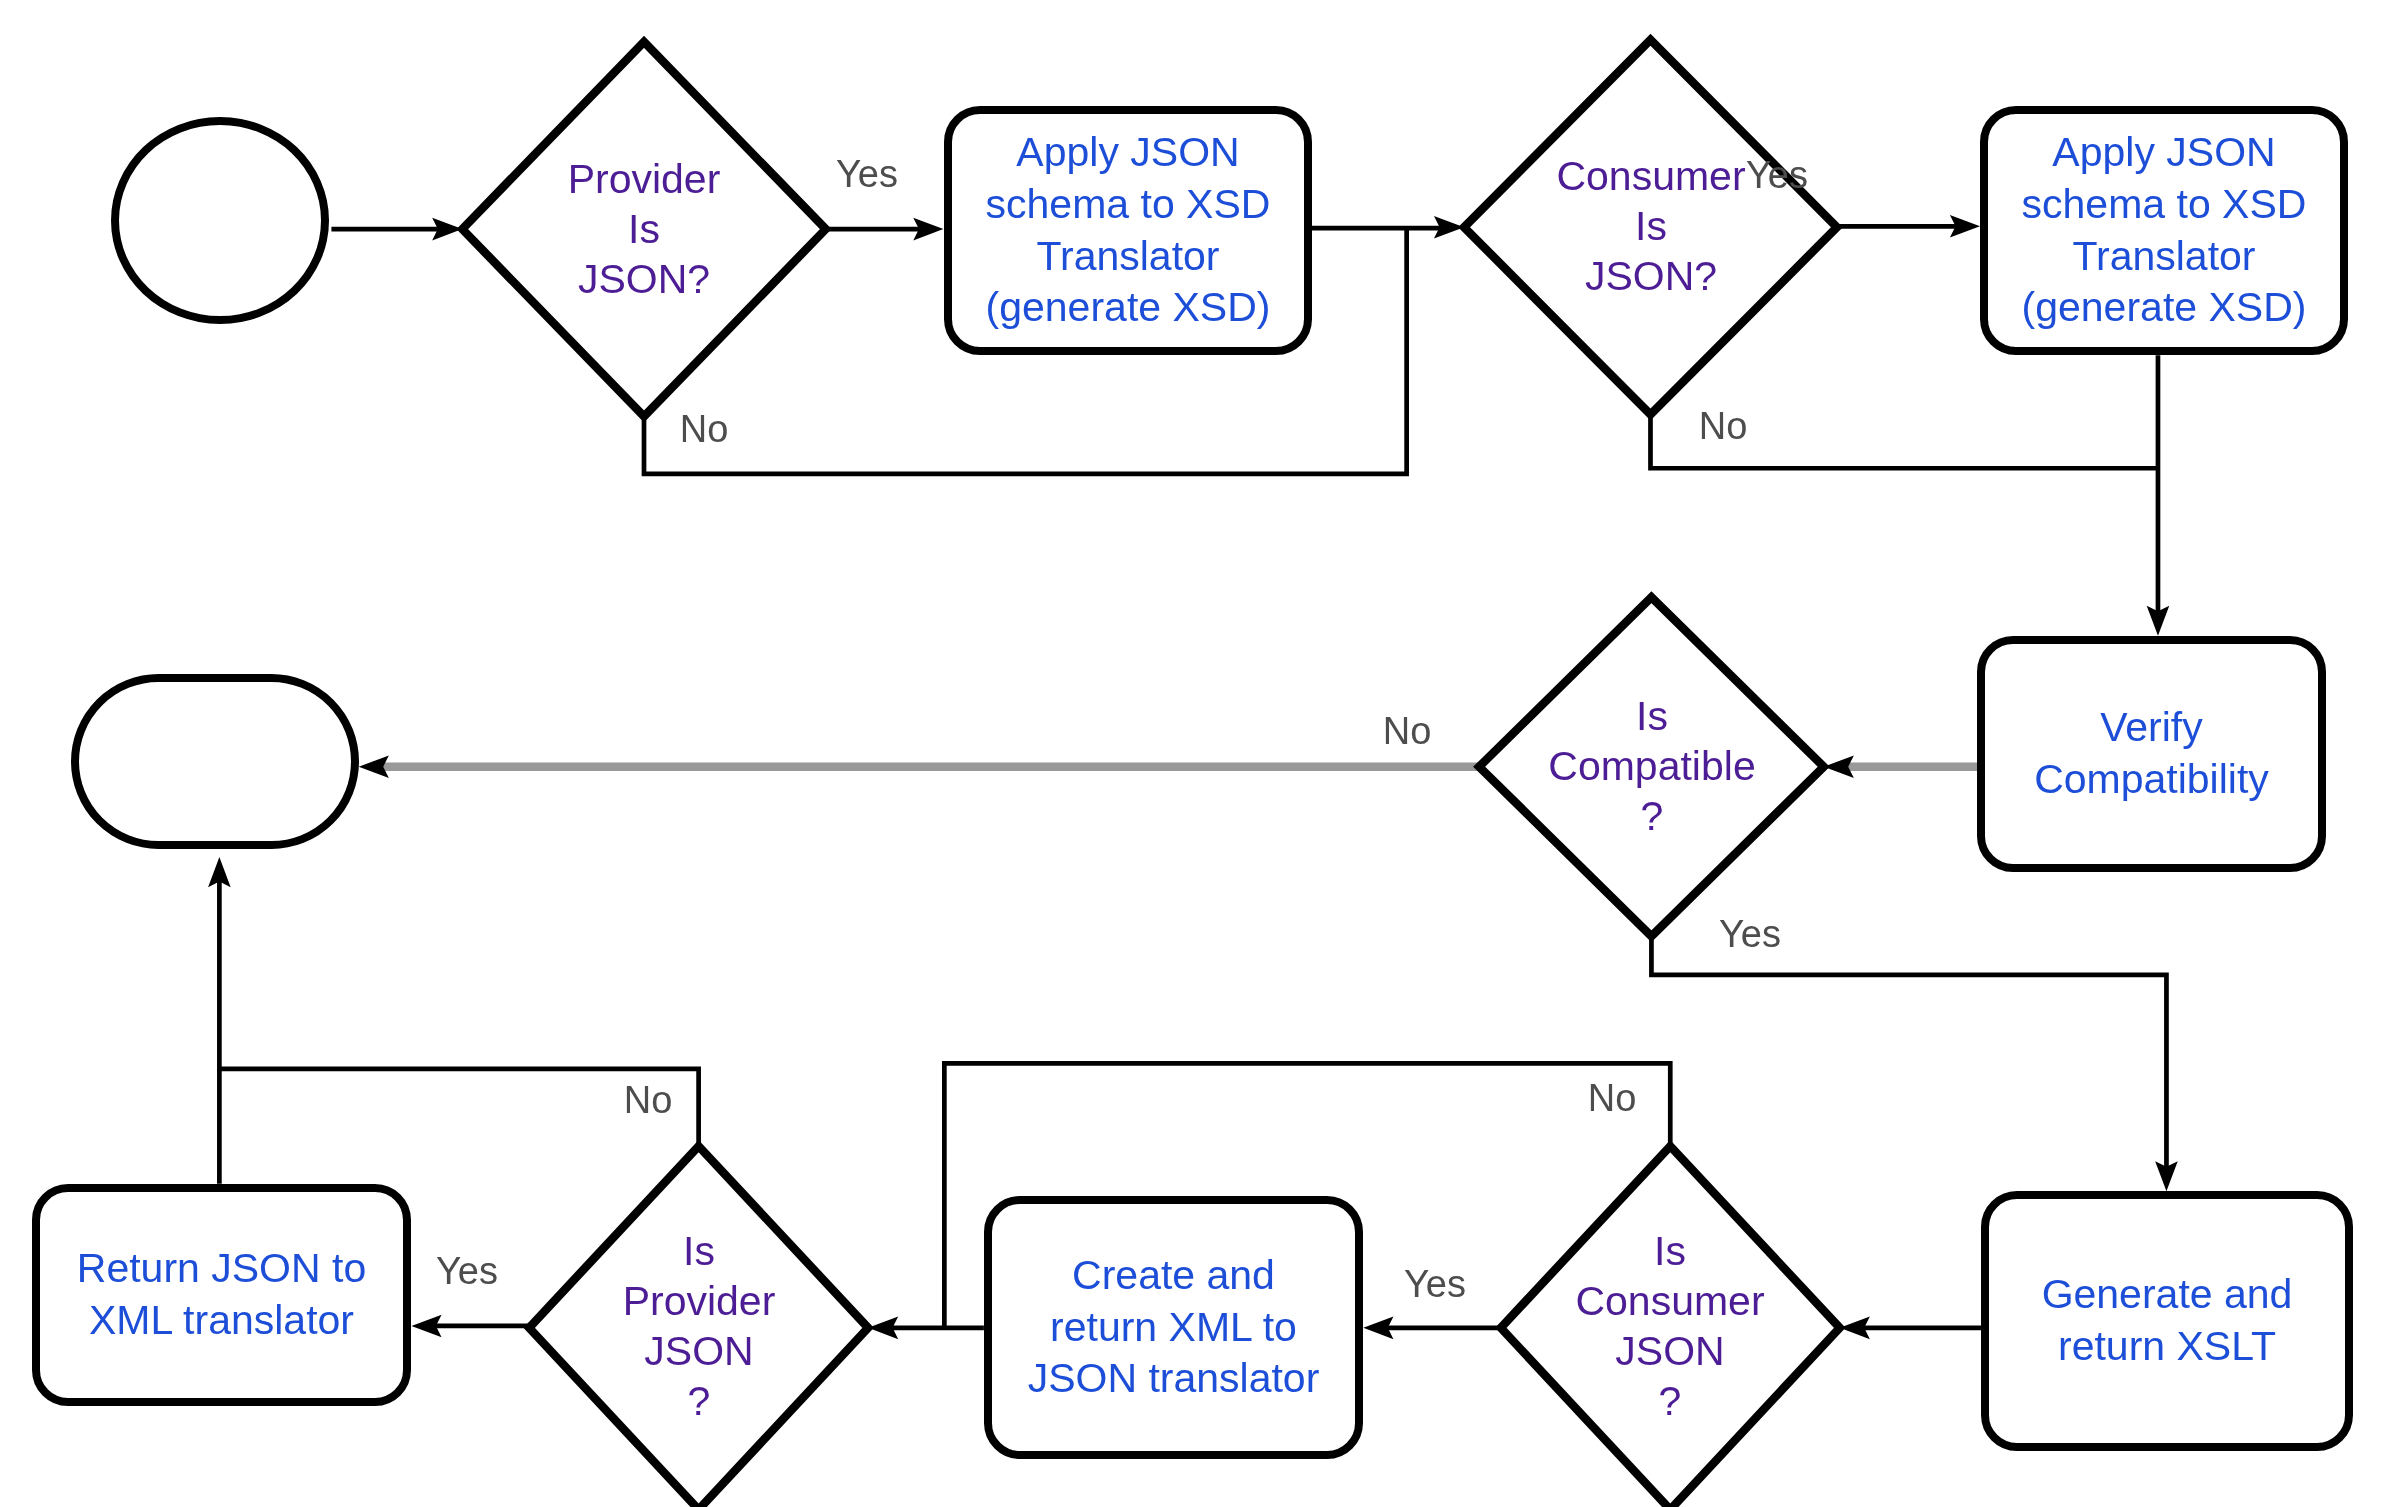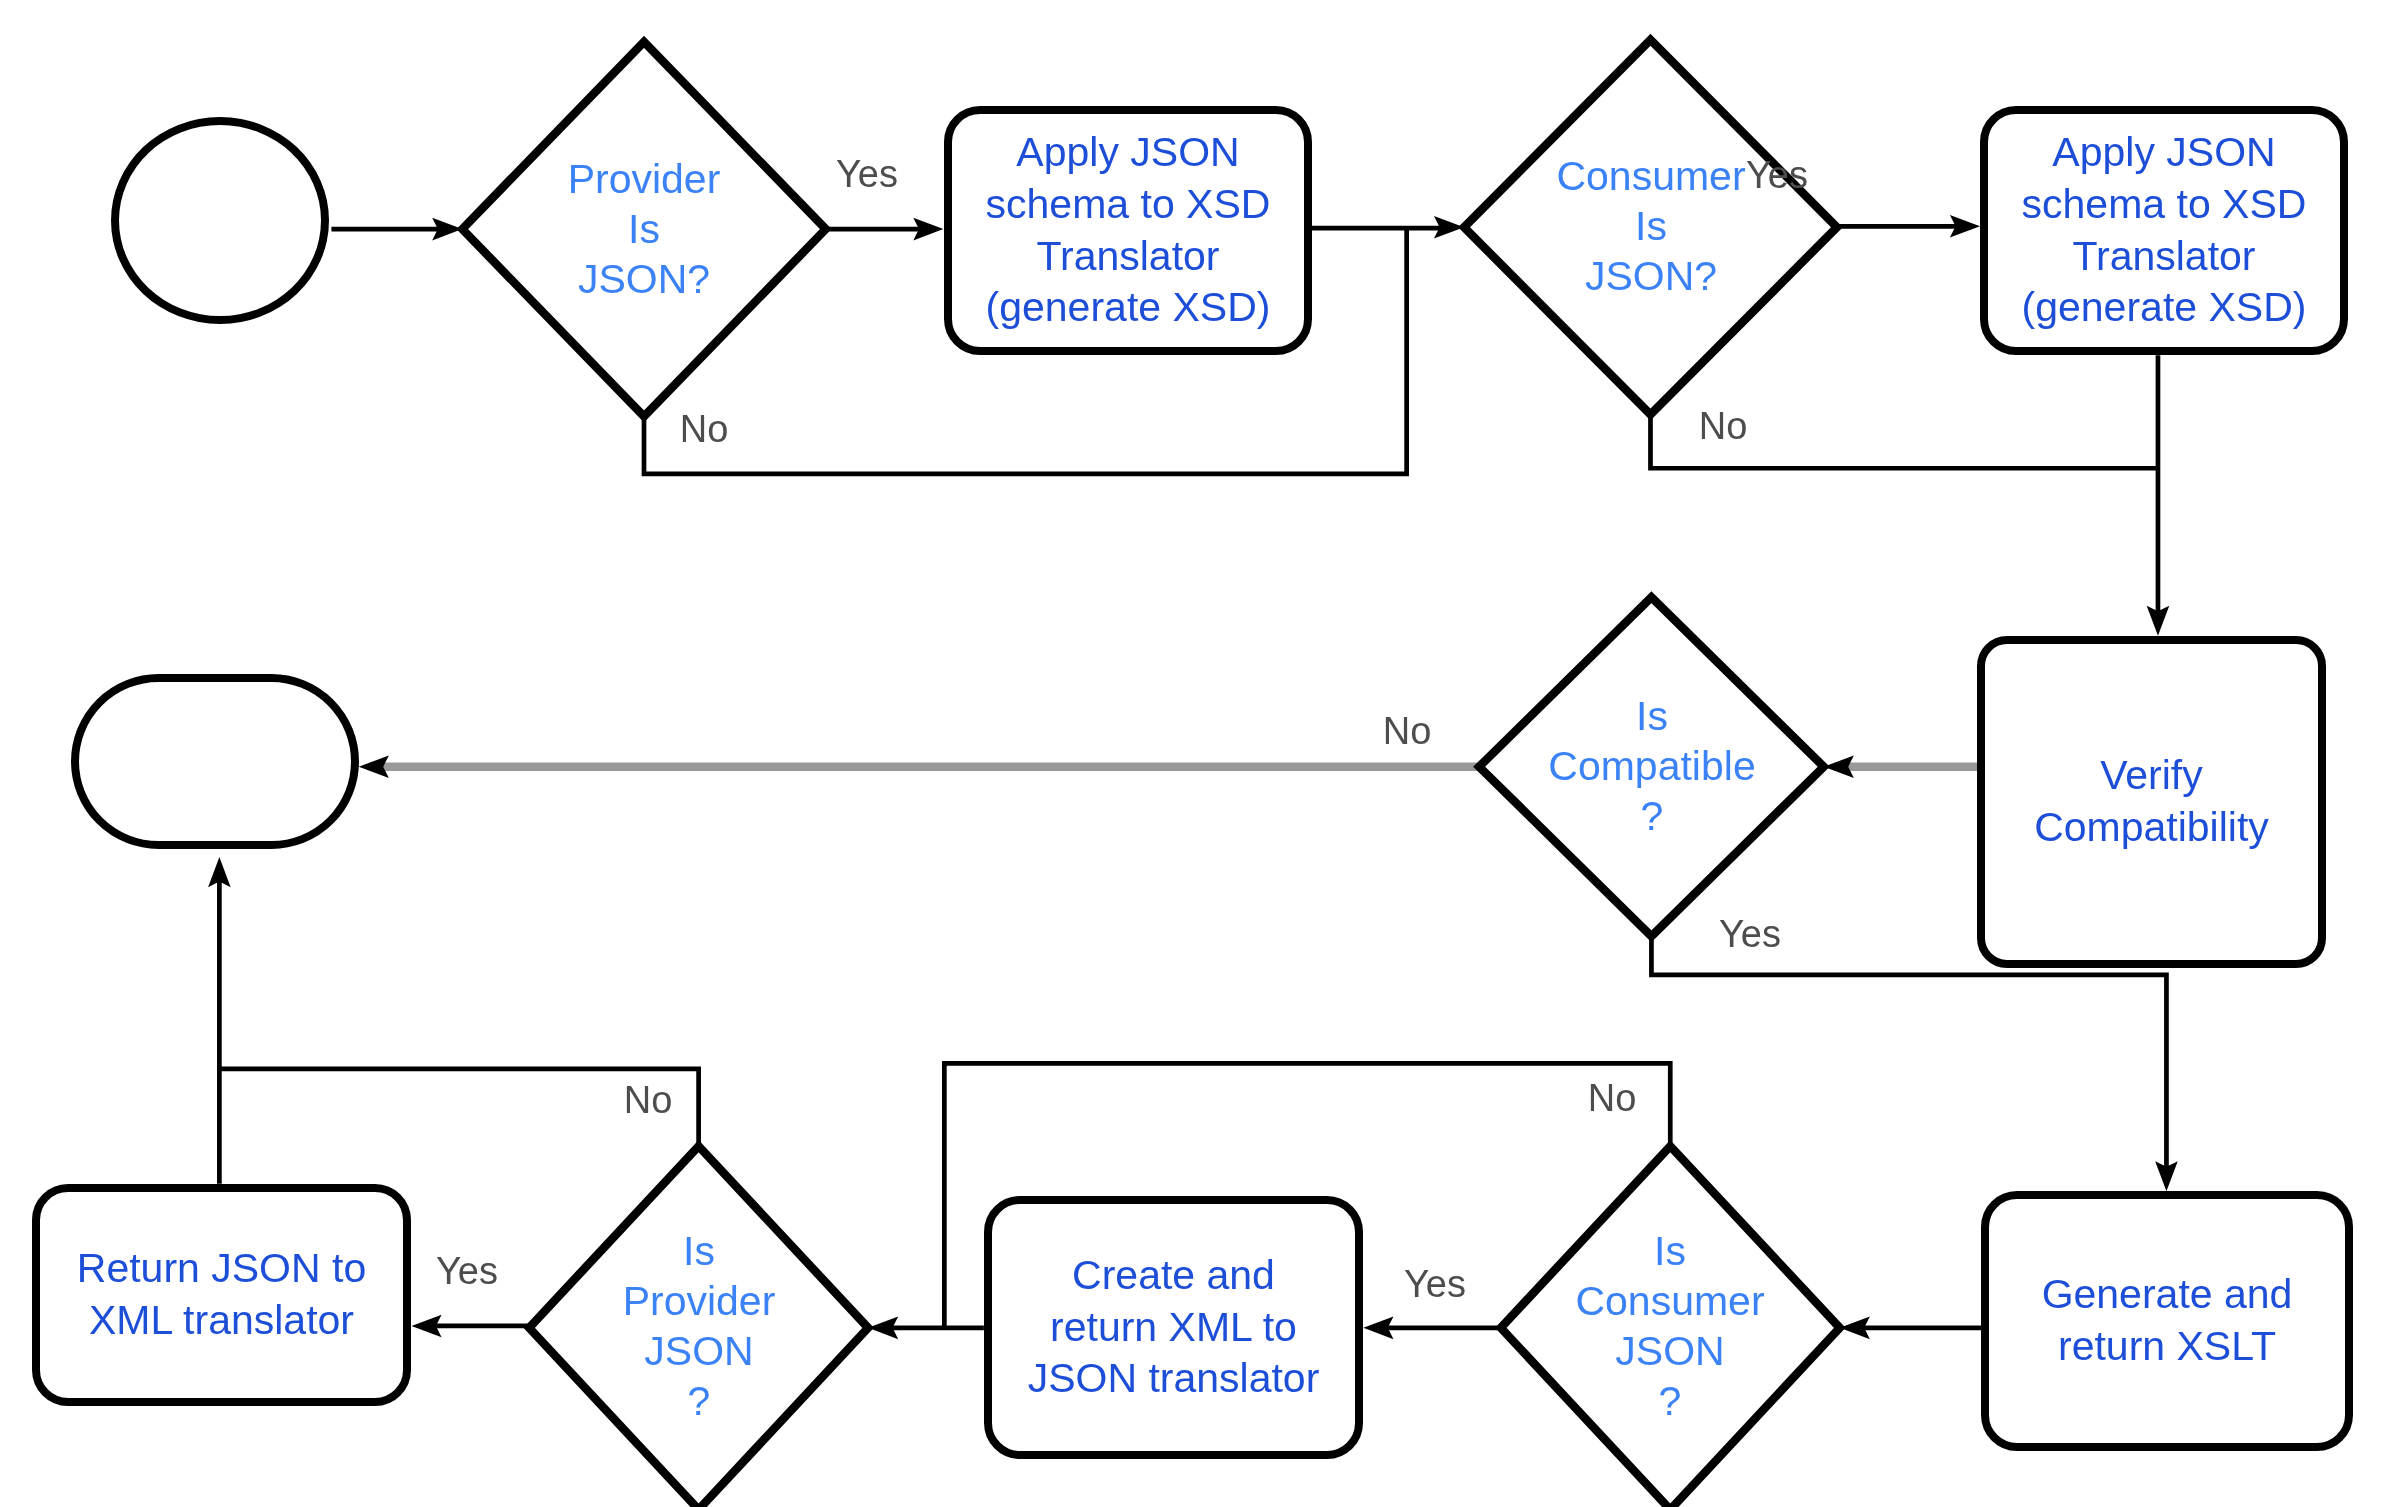--- a/index.html
+++ b/index.html
@@ -14,33 +14,33 @@
     display:flex;align-items:center;justify-content:center;
   }
   .box{border:8.5px solid #000000;border-radius:36px;}
   .node-text{
     text-align:center;white-space:pre-line;color:#1d4ed8;
     font-size:41px;line-height:1.26;
   }
   
   .dtext{
     position:absolute;transform:translate(-50%,-50%);
-    text-align:center;white-space:pre-line;color:#3b82f6;
+    text-align:center;white-space:pre-line;color:#4c1d95;
     font-size:41px;line-height:1.22;
   }
   
   .elabel{
     position:absolute;transform:translate(-50%,-50%);
     color:#4d4d4d;font-size:38px;white-space:nowrap;
   }
   
   #n-start   {left:111px;top:117px;width:218px;height:207px;border:8.5px solid #000;border-radius:50%;}
   #n-apply1  {left:944px;top:106px;width:368px;height:249px;}
   #n-apply2  {left:1980px;top:106px;width:368px;height:249px;}
-  #n-verify  {left:1977px;top:636px;width:349px;height:332px;border-radius:30px;}
+  #n-verify  {left:1977px;top:636px;width:349px;height:236px;}
   #n-generate{left:1981px;top:1191px;width:372px;height:260px;}
   #n-create  {left:984px;top:1196px;width:379px;height:263px;}
   #n-return  {left:32px;top:1184px;width:379px;height:222px;}
   #n-end     {left:71px;top:674px;width:288px;height:175px;border:8.5px solid #000;border-radius:88px;}
   #t-provider    {left:644px;top:229px;width:339px;}
   #t-consumer    {left:1651px;top:226px;width:339px;}
   #t-compatible  {left:1652px;top:766px;width:320px;}
   #t-is-consumer {left:1670px;top:1326px;width:311px;}
   #t-is-provider {left:699px;top:1326px;width:311px;}
   

